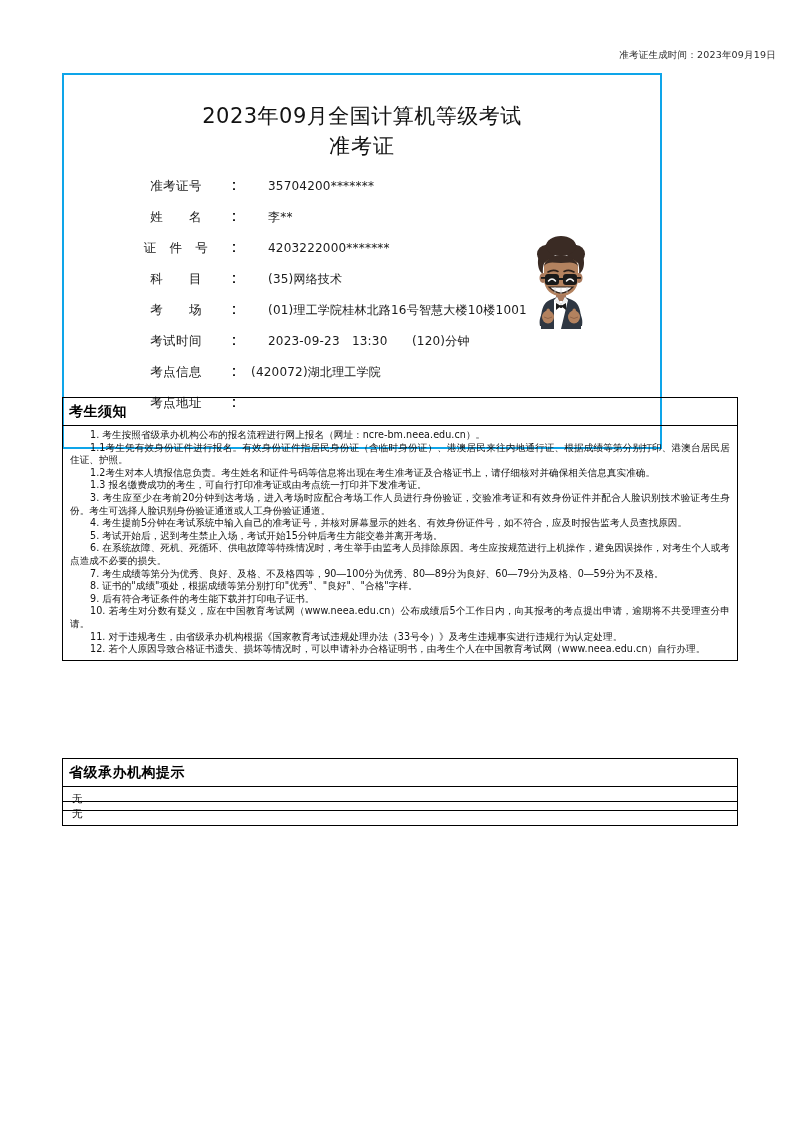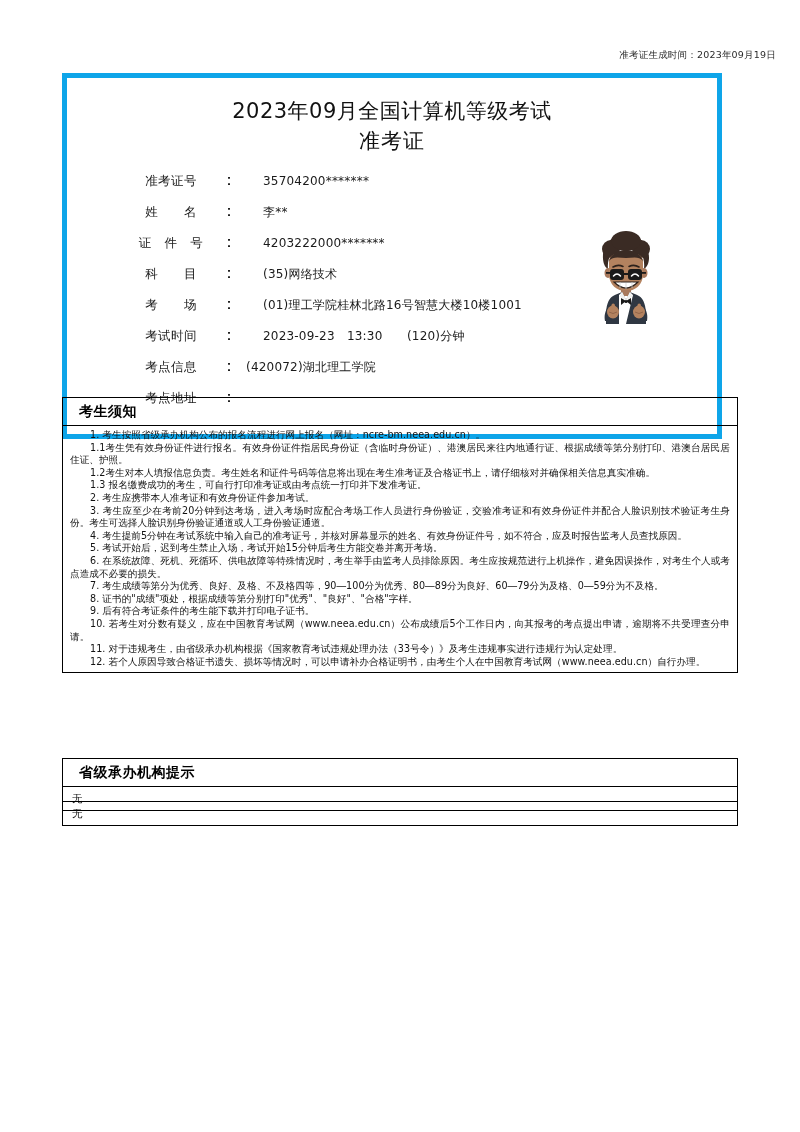--- a/index.html
+++ b/index.html
@@ -33,25 +33,25 @@
     color: #2b2b2b;
     letter-spacing: 0.2px;
     white-space: nowrap;
   }
 
   
   .card {
     position: absolute;
     left: 62px;
     top: 72px;
-    width: 660px;
-    border: 5px solid #0ea5e9;
+    width: 600px;
+    border: 2px solid #0ea5e9;
     box-sizing: border-box;
     background: #fff;
-    padding: 0;
+    padding: 8px;
   }
   .title-block {
     text-align: center;
     padding-top: 18px;
     padding-bottom: 4px;
   }
   .title-main {
     font-size: 21px;
     line-height: 30px;
     letter-spacing: 0.5px;
@@ -113,21 +113,21 @@
   .section {
     position: absolute;
     left: 62px;
     width: 676px;
     box-sizing: border-box;
   }
   .section-head {
     border: 1px solid #000;
     border-bottom: none;
     box-sizing: border-box;
-    padding: 4px 8px 5px 16px;
+    padding: 4px 8px 5px 6px;
     font-size: 14px;
     font-weight: bold;
     line-height: 18px;
     color: #000;
     letter-spacing: 0.5px;
   }
   .section-body {
     border: 1px solid #000;
     box-sizing: border-box;
     padding: 4px 9px 5px 9px;
@@ -278,21 +278,20 @@
   </div>
 
   <div class="section" style="top:396px;">
     <div class="section-head">考生须知</div>
     <div class="section-body notice-body">
       <ul class="notice-list" id="notice-list">
           <li>1. 考生按照省级承办机构公布的报名流程进行网上报名（网址：ncre-bm.neea.edu.cn）。</li>
           <li>1.1考生凭有效身份证件进行报名。有效身份证件指居民身份证（含临时身份证）、港澳居民来往内地通行证、根据成绩等第分别打印、港澳台居民居住证、护照。</li>
           <li>1.2考生对本人填报信息负责。考生姓名和证件号码等信息将出现在考生准考证及合格证书上，请仔细核对并确保相关信息真实准确。</li>
           <li>1.3 报名缴费成功的考生，可自行打印准考证或由考点统一打印并下发准考证。</li>
-          <li>2. 考生应携带本人准考证和有效身份证件参加考试。</li>
           <li>3. 考生应至少在考前20分钟到达考场，进入考场时应配合考场工作人员进行身份验证，交验准考证和有效身份证件并配合人脸识别技术验证考生身份。考生可选择人脸识别身份验证通道或人工身份验证通道。</li>
           <li>4. 考生提前5分钟在考试系统中输入自己的准考证号，并核对屏幕显示的姓名、有效身份证件号，如不符合，应及时报告监考人员查找原因。</li>
           <li>5. 考试开始后，迟到考生禁止入场，考试开始15分钟后考生方能交卷并离开考场。</li>
           <li>6. 在系统故障、死机、死循环、供电故障等特殊情况时，考生举手由监考人员排除原因。考生应按规范进行上机操作，避免因误操作，对考生个人或考点造成不必要的损失。</li>
           <li>7. 考生成绩等第分为优秀、良好、及格、不及格四等，90―100分为优秀、80―89分为良好、60―79分为及格、0―59分为不及格。</li>
           <li>8. 证书的"成绩"项处，根据成绩等第分别打印"优秀"、"良好"、"合格"字样。</li>
           <li>9. 后有符合考证条件的考生能下载并打印电子证书。</li>
           <li>10. 若考生对分数有疑义，应在中国教育考试网（www.neea.edu.cn）公布成绩后5个工作日内，向其报考的考点提出申请，逾期将不共受理查分申请。</li>
           <li>11. 对于违规考生，由省级承办机构根据《国家教育考试违规处理办法（33号令）》及考生违规事实进行违规行为认定处理。</li>
           <li>12. 若个人原因导致合格证书遗失、损坏等情况时，可以申请补办合格证明书，由考生个人在中国教育考试网（www.neea.edu.cn）自行办理。</li>

